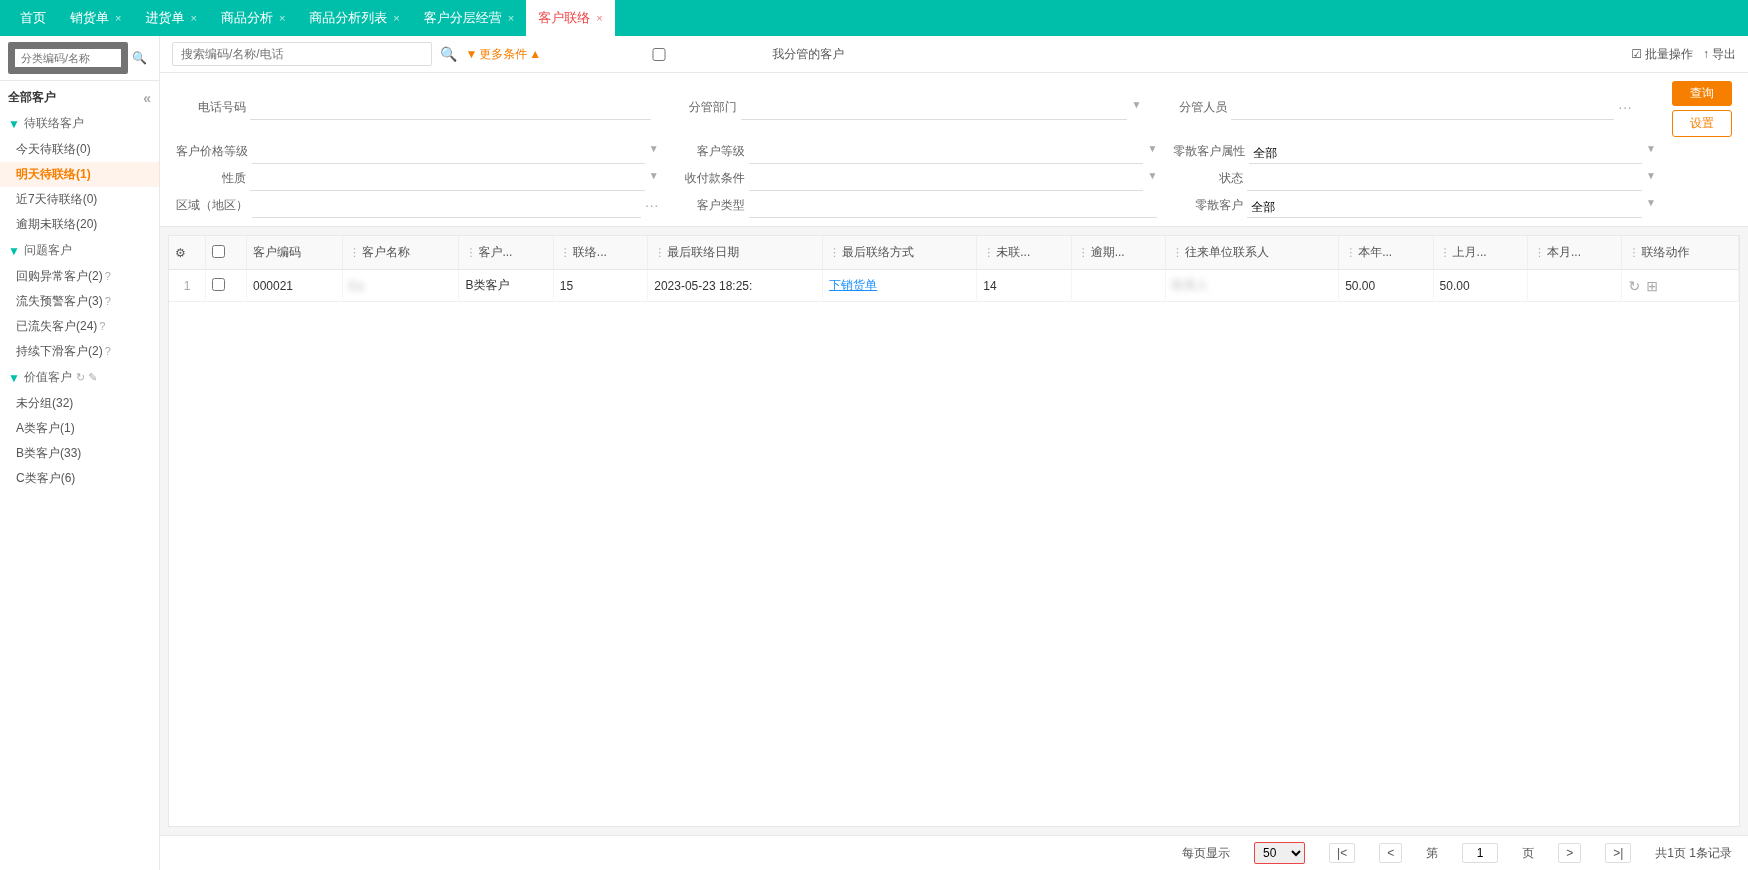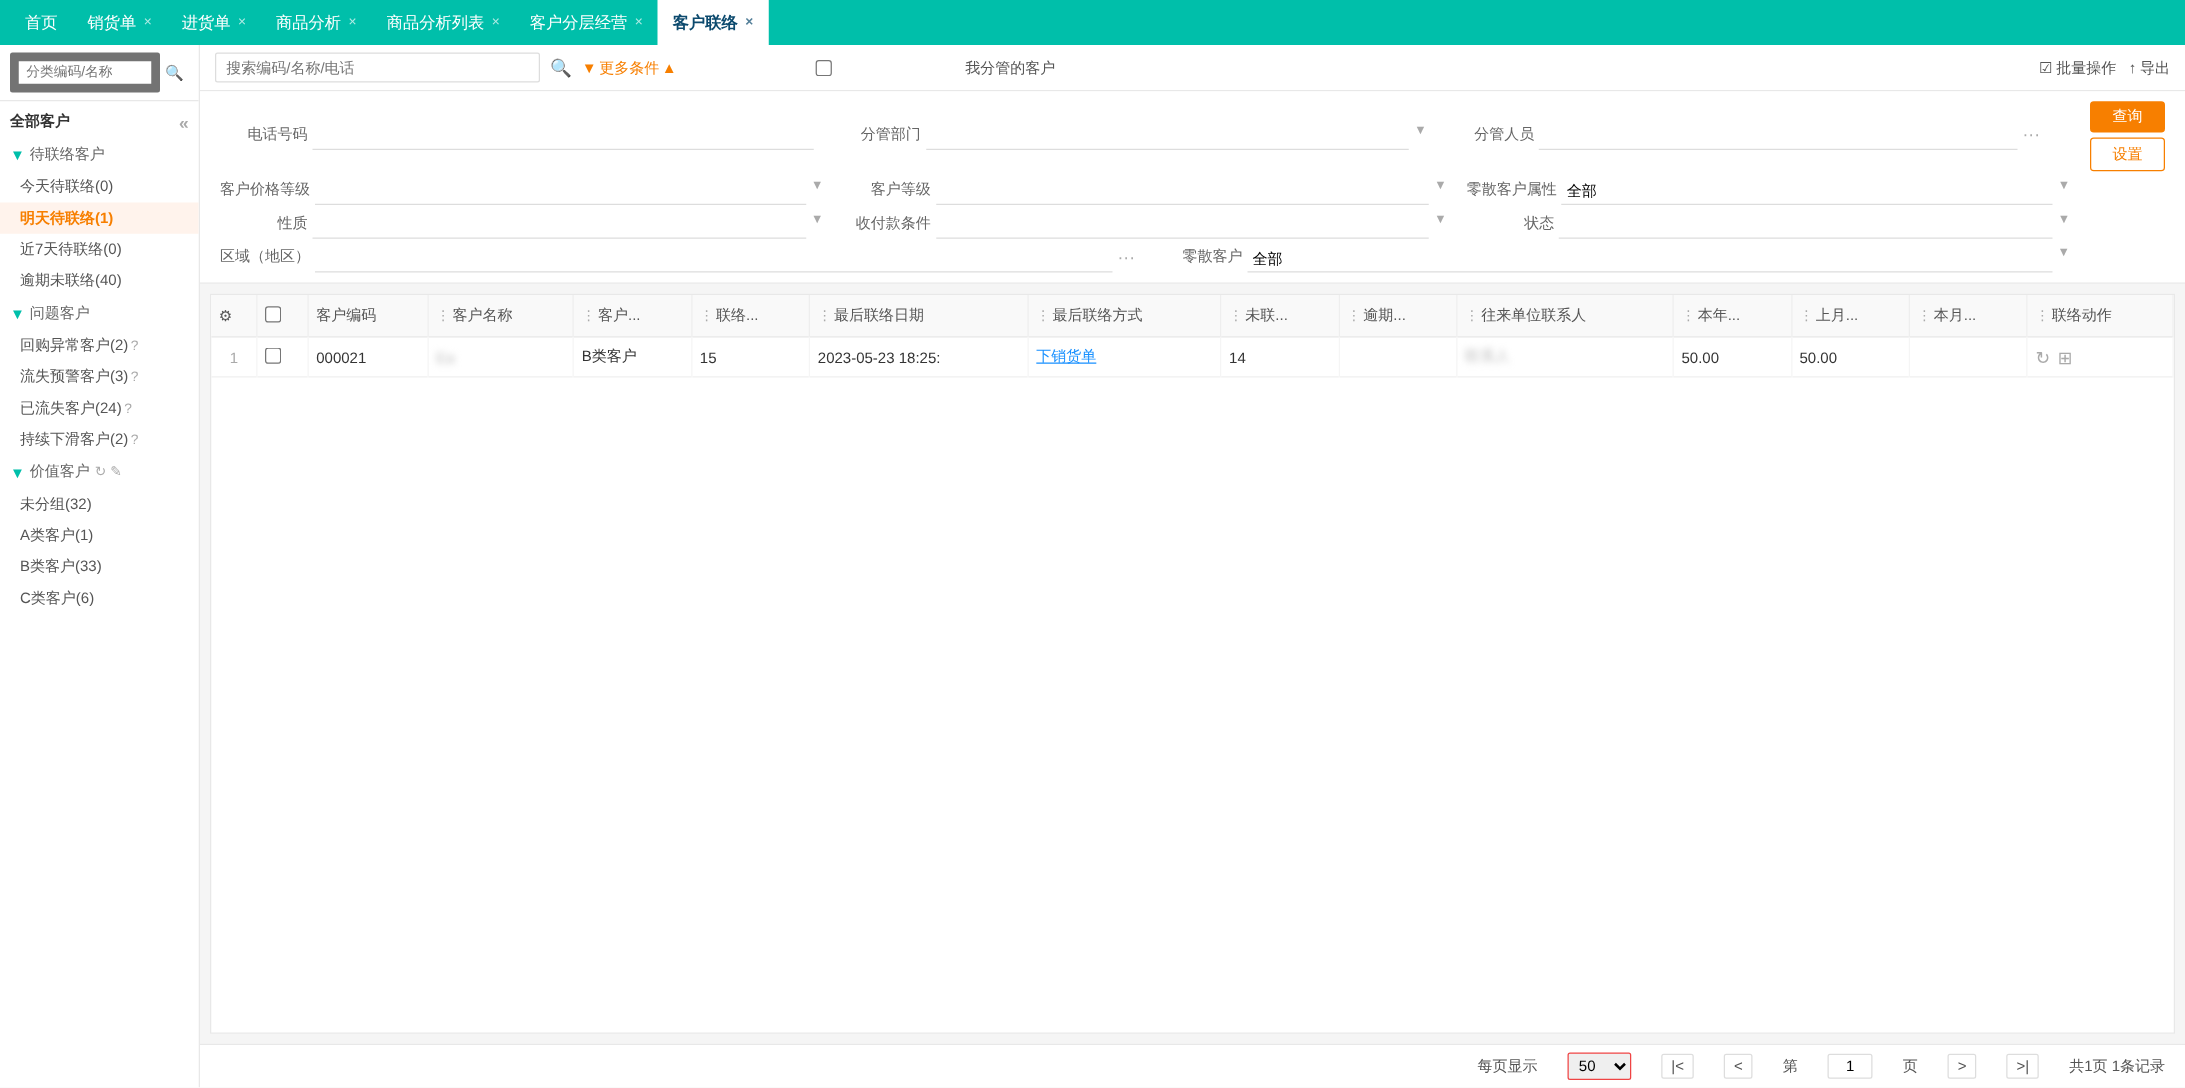--- a/index.html
+++ b/index.html
@@ -16,21 +16,21 @@
     .top-nav .nav-item {
       color: #fff;
       padding: 0 12px;
       height: 36px;
       display: flex;
       align-items: center;
       cursor: pointer;
       font-size: 13px;
       white-space: nowrap;
     }
-    .top-nav .nav-item.active { background: #fff; color: #0c4a6e; font-weight: bold; }
+    .top-nav .nav-item.active { background: #fff; color: #ef4444; }
     .top-nav .nav-item .close-x {
       margin-left: 6px;
       font-size: 11px;
       opacity: 0.7;
     }
 
     
     .main-layout {
       display: flex;
       height: calc(100vh - 36px);
@@ -331,21 +331,21 @@
 
       <div class="sidebar-group-title">
         <span class="arrow">▼</span>
         <span>待联络客户</span>
       </div>
 
       <div id="pending-items-container">
           <div class="sidebar-item">今天待联络(0)</div>
           <div class="sidebar-item active">明天待联络(1)</div>
           <div class="sidebar-item">近7天待联络(0)</div>
-          <div class="sidebar-item">逾期未联络(40)</div>
+          <div class="sidebar-item">逾期未联络(20)</div>
         </div>
 
       <div class="sidebar-group-title">
         <span class="arrow">▼</span>
         <span>问题客户</span>
       </div>
 
       <div id="problem-items-container">
           <div class="sidebar-item">回购异常客户(2)<span style="color: rgb(170, 170, 170); font-size: 11px; margin-left: 2px;">?</span></div>
           <div class="sidebar-item">流失预警客户(3)<span style="color: rgb(170, 170, 170); font-size: 11px; margin-left: 2px;">?</span></div>
@@ -452,20 +452,24 @@
             <span class="dropdown-arrow">▼</span>
           </div>
           <div style="min-width:60px;"></div>
         </div>
 
         <div class="filter-row">
           <div class="filter-cell">
             <label>区域（地区）</label>
             <input class="filter-input" type="text" style="">
             <span class="more-dots">···</span>
+          </div>
+          <div class="filter-cell">
+            <label>客户类型</label>
+            <input class="filter-input" type="text" style="">
           </div>
           <div class="filter-cell">
             <label>零散客户</label>
             <input class="filter-input" type="text" value="全部" style="">
             <span class="dropdown-arrow">▼</span>
           </div>
           <div style="min-width:60px;"></div>
         </div>
       </div>
 

